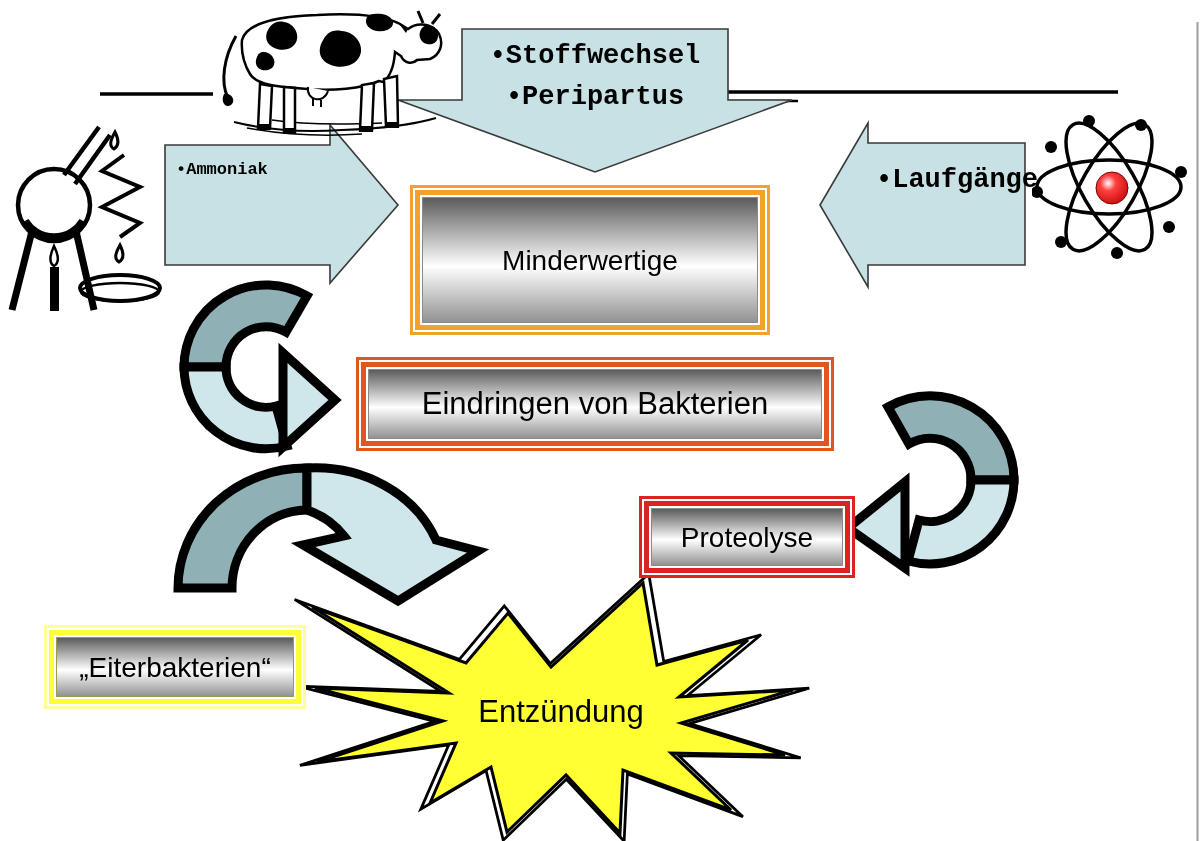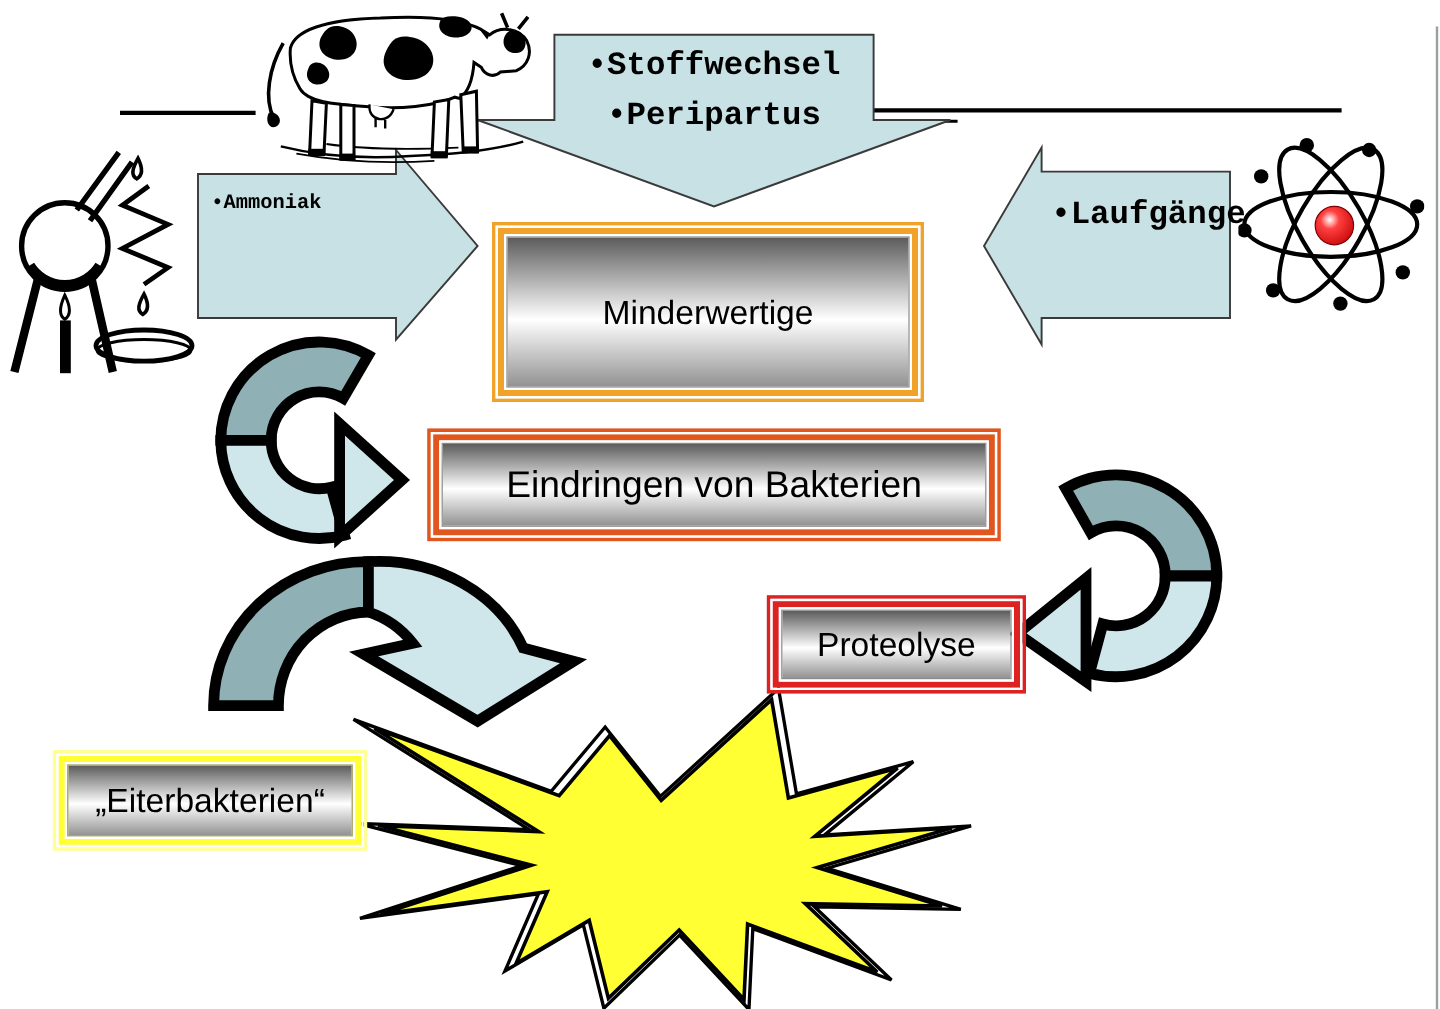--- a/index.html
+++ b/index.html
@@ -212,14 +212,15 @@
   </div>
 
   <div class="arrtext" style="left:176px;top:152px;font-size:17px;line-height:36px;">
     <div><span>•</span><span>Ammoniak</span><span class="sub"></span><span></span></div>
   </div>
 
   <div class="arrtext" style="left:876px;top:159px;font-size:27px;line-height:42px;">
     <div>•Laufgänge</div>
   </div>
 
+  <div class="starlabel" style="left:411px;top:694px;width:300px;">Entzündung</div>
 
 </div>
 
 </body></html>

